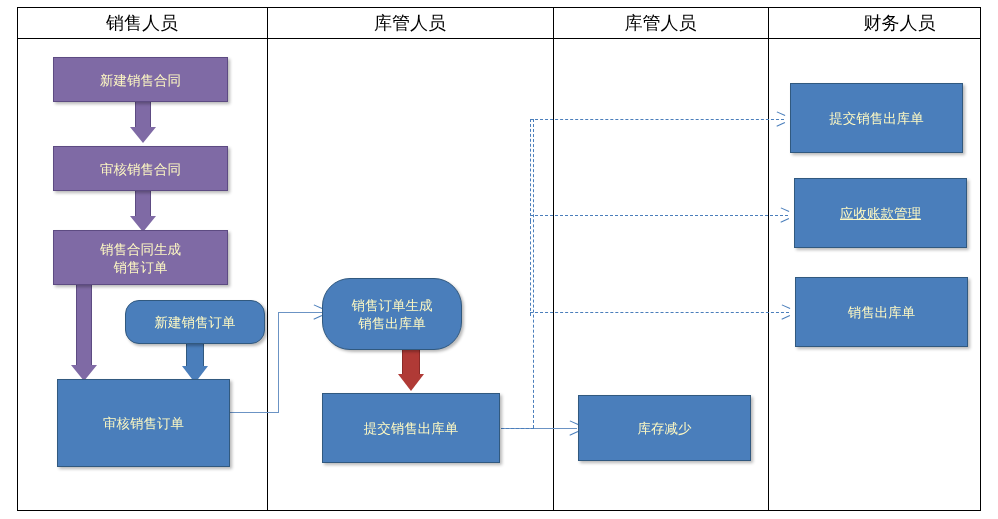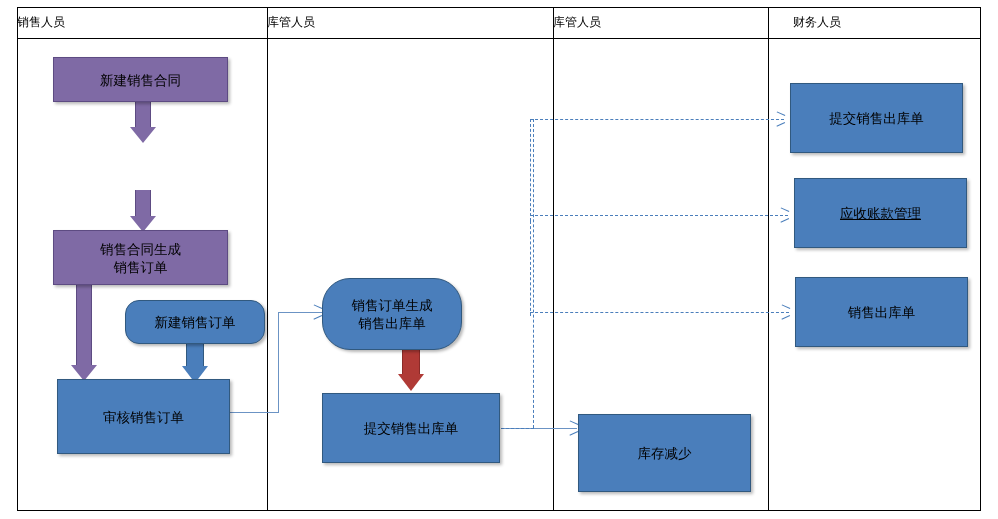--- a/index.html
+++ b/index.html
@@ -11,28 +11,28 @@
     position:absolute;left:17px;top:7px;width:964px;height:504px;
     border:1.5px solid #000000;box-sizing:border-box;
   }
   .hdr-sep{
     position:absolute;left:17px;top:38px;width:964px;height:0;
     border-top:1.5px solid #000000;
   }
   .vdiv{position:absolute;top:7px;height:504px;width:0;border-left:1.5px solid #000000;}
   .lane-title{
     position:absolute;top:7px;height:31px;line-height:31px;
-    text-align:left;font-size:12px;color:#000000;
+    text-align:center;font-size:18px;color:#000000;
   }
 
   
   .node{
     position:absolute;box-sizing:border-box;
     display:flex;align-items:center;justify-content:center;
-    text-align:center;color:#000000;font-size:13.5px;line-height:18px;
+    text-align:center;color:#fef9c3;font-size:13.5px;line-height:18px;
     box-shadow:2px 2px 3px rgba(0,0,0,0.28);
   }
   .node.purple{background:#7f6aa5;border:1.5px solid #5d4b82;}
   .node.blue{background:#4a7ebb;border:1.5px solid #31597f;}
   .node span{display:block;white-space:pre-line;}
 
   
   .barrow{position:absolute;}
   .barrow .shaft{position:absolute;left:50%;transform:translateX(-50%);}
   .barrow .head{position:absolute;left:50%;transform:translateX(-50%);width:0;height:0;}
@@ -124,44 +124,47 @@
 
   <div class="barrow red" style="left:394px;top:349px;width:34px;height:42px;">
     <div class="shaft" style="top:0;width:16px;height:26px;"></div>
     <div class="head" style="top:25px;border-top:17px solid #b03a36;"></div>
   </div>
 
   <div class="node purple" style="left:53px;top:57px;width:175px;height:45px;">
     <span>新建销售合同</span>
   </div>
 
+  <div class="node purple" style="left:53px;top:146px;width:175px;height:45px;">
+    <span>审核销售合同</span>
+  </div>
 
   <div class="node purple" style="left:53px;top:230px;width:175px;height:55px;">
     <span>销售合同生成
 销售订单</span>
   </div>
 
   <div class="node blue" style="left:125px;top:300px;width:140px;height:44px;border-radius:14px;">
     <span>新建销售订单</span>
   </div>
 
-  <div class="node blue" style="left:57px;top:379px;width:173px;height:75px;">
+  <div class="node blue" style="left:57px;top:379px;width:173px;height:88px;">
     <span>审核销售订单</span>
   </div>
 
   <div class="node blue" style="left:322px;top:278px;width:140px;height:72px;border-radius:28px;">
     <span>销售订单生成
 销售出库单</span>
   </div>
 
   <div class="node blue" style="left:322px;top:393px;width:178px;height:70px;">
     <span>提交销售出库单</span>
   </div>
 
-  <div class="node blue" style="left:578px;top:414px;width:173px;height:78px;">
+  <div class="node blue" style="left:578px;top:395px;width:173px;height:66px;">
     <span>库存减少</span>
   </div>
 
   <div class="node blue" style="left:790px;top:83px;width:173px;height:70px;">
     <span>提交销售出库单</span>
   </div>
 
   <div class="node blue" style="left:794px;top:178px;width:173px;height:70px;text-decoration:underline;">
     <span>应收账款管理</span>
   </div>

